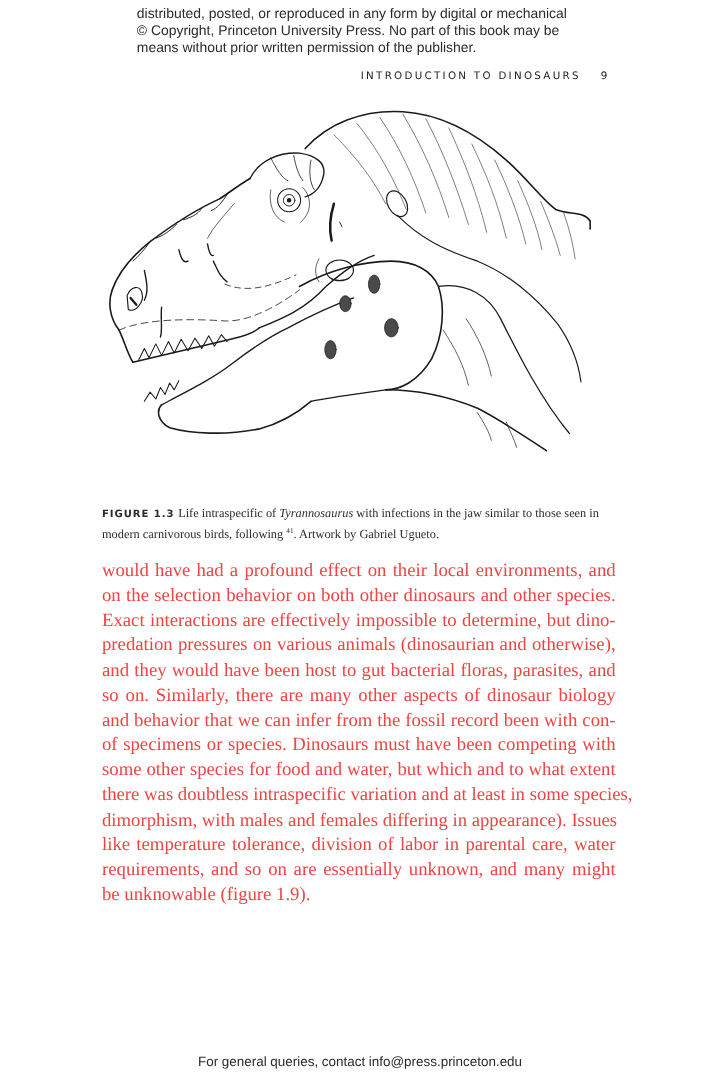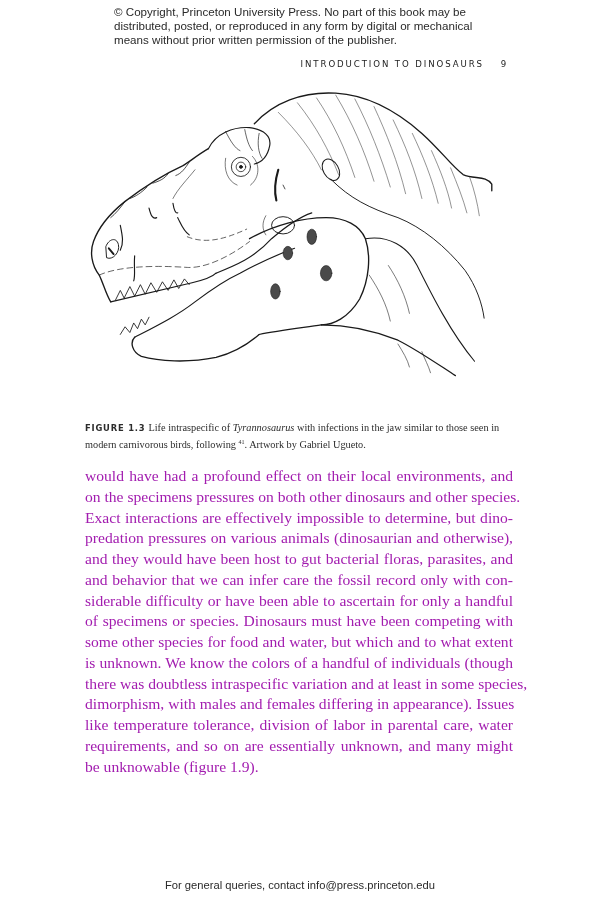--- a/index.html
+++ b/index.html
@@ -27,35 +27,35 @@
       font-family: "DejaVu Sans", sans-serif; font-size: 8.4px; font-weight: bold; letter-spacing: 0.8px;
       margin-right: 3px;
       text-align: right;
     }
     .caption sup { font-size: 6px; vertical-align: 4px; }
     .body-text {
       position: absolute; left: 85px; top: 466px; width: 428px;
     }
     .body-text .line {
       font-family: "Liberation Serif", serif; font-size: 15.6px; line-height: 20.75px;
-      color: #a21caf; white-space: nowrap; text-align: justify; text-align-last: justify; display: block;
+      color: #ef4444; white-space: nowrap; text-align: justify; text-align-last: justify; display: block;
       height: 20.75px;
     }
     .body-text .line.last { text-align-last: left; }
     .footer {
       position: absolute; left: 0; width: 600px; top: 879px; text-align: center;
       font-family: "Liberation Sans", sans-serif; font-size: 11.2px; color: #2a2a2a;
     }
   </style>
 </head>
 <body>
 
 <div class="copyright">
+  <div>distributed, posted, or reproduced in any form by digital or mechanical</div>
   <div>© Copyright, Princeton University Press. No part of this book may be</div>
-  <div>distributed, posted, or reproduced in any form by digital or mechanical</div>
   <div>means without prior written permission of the publisher.</div>
 </div>
 
 <div class="running-head">
   <span>INTRODUCTION TO DINOSAURS</span>
   <span class="pg">9</span>
 </div>
 
 <div class="figure">
   <svg viewBox="0 0 470 330" fill="none" stroke="#1a1a1a" stroke-linecap="round" stroke-linejoin="round">
@@ -140,29 +140,28 @@
     <path d="M320 200 C 330 215, 338 232, 342 250" stroke-width="0.6"></path>
   </svg>
 </div>
 
 <div class="caption">
   <span class="label">FIGURE 1.3</span><span>Life intraspecific of </span><i>Tyrannosaurus</i><span> with infections in the jaw similar to those seen in modern carnivorous birds, following </span><sup>41</sup><span>. Artwork by Gabriel Ugueto.</span>
 </div>
 
 <div class="body-text">
   <span class="line">would have had a profound effect on their local environments, and</span>
-  <span class="line">on the specimens pressures on both other dinosaurs and other species.</span>
+  <span class="line">on the selection behavior on both other dinosaurs and other species.</span>
   <span class="line">Exact interactions are effectively impossible to determine, but dino-</span>
   <span class="line">predation pressures on various animals (dinosaurian and otherwise),</span>
   <span class="line">and they would have been host to gut bacterial floras, parasites, and</span>
-  <span class="line">and behavior that we can infer care the fossil record only with con-</span>
-  <span class="line">siderable difficulty or have been able to ascertain for only a handful</span>
+  <span class="line">so on. Similarly, there are many other aspects of dinosaur biology</span>
+  <span class="line">and behavior that we can infer from the fossil record been with con-</span>
   <span class="line">of specimens or species. Dinosaurs must have been competing with</span>
   <span class="line">some other species for food and water, but which and to what extent</span>
-  <span class="line">is unknown. We know the colors of a handful of individuals (though</span>
   <span class="line">there was doubtless intraspecific variation and at least in some species,</span>
   <span class="line">dimorphism, with males and females differing in appearance). Issues</span>
   <span class="line">like temperature tolerance, division of labor in parental care, water</span>
   <span class="line">requirements, and so on are essentially unknown, and many might</span>
   <span class="line last">be unknowable (figure 1.9).</span>
 </div>
 
 <div class="footer">For general queries, contact info@press.princeton.edu</div>
 
 </body></html>

